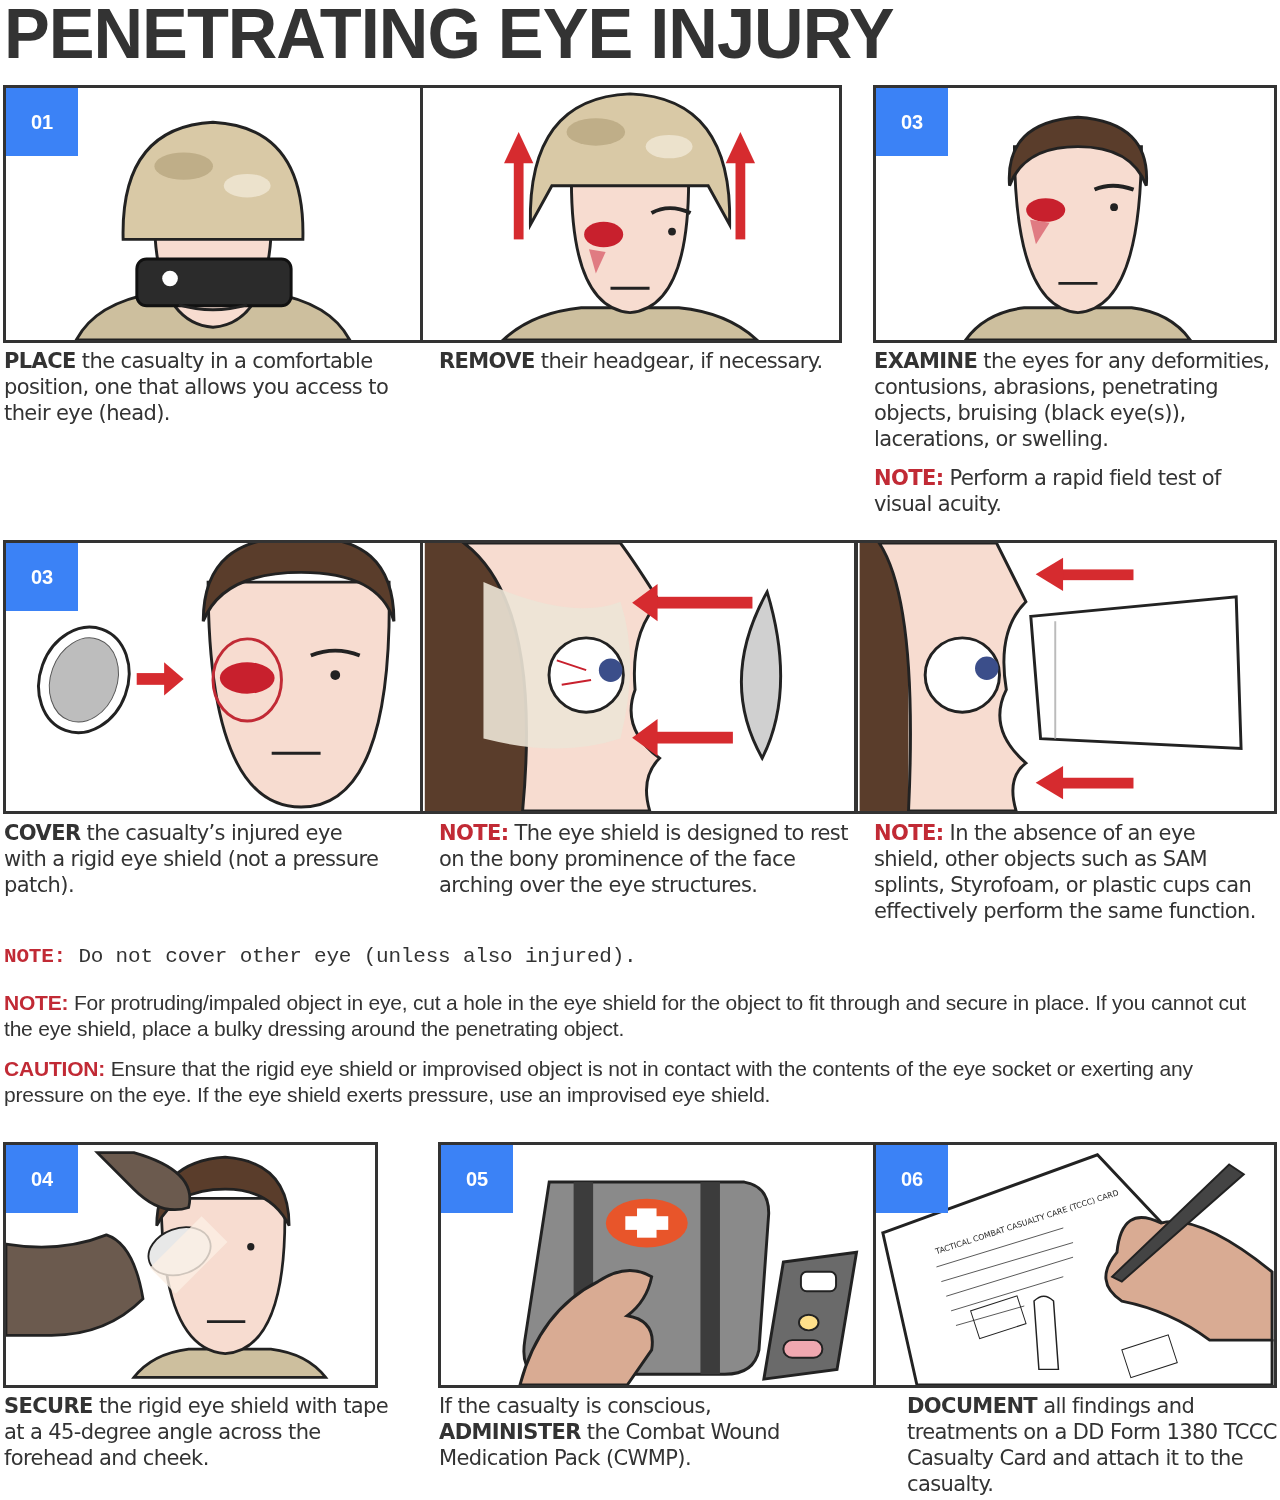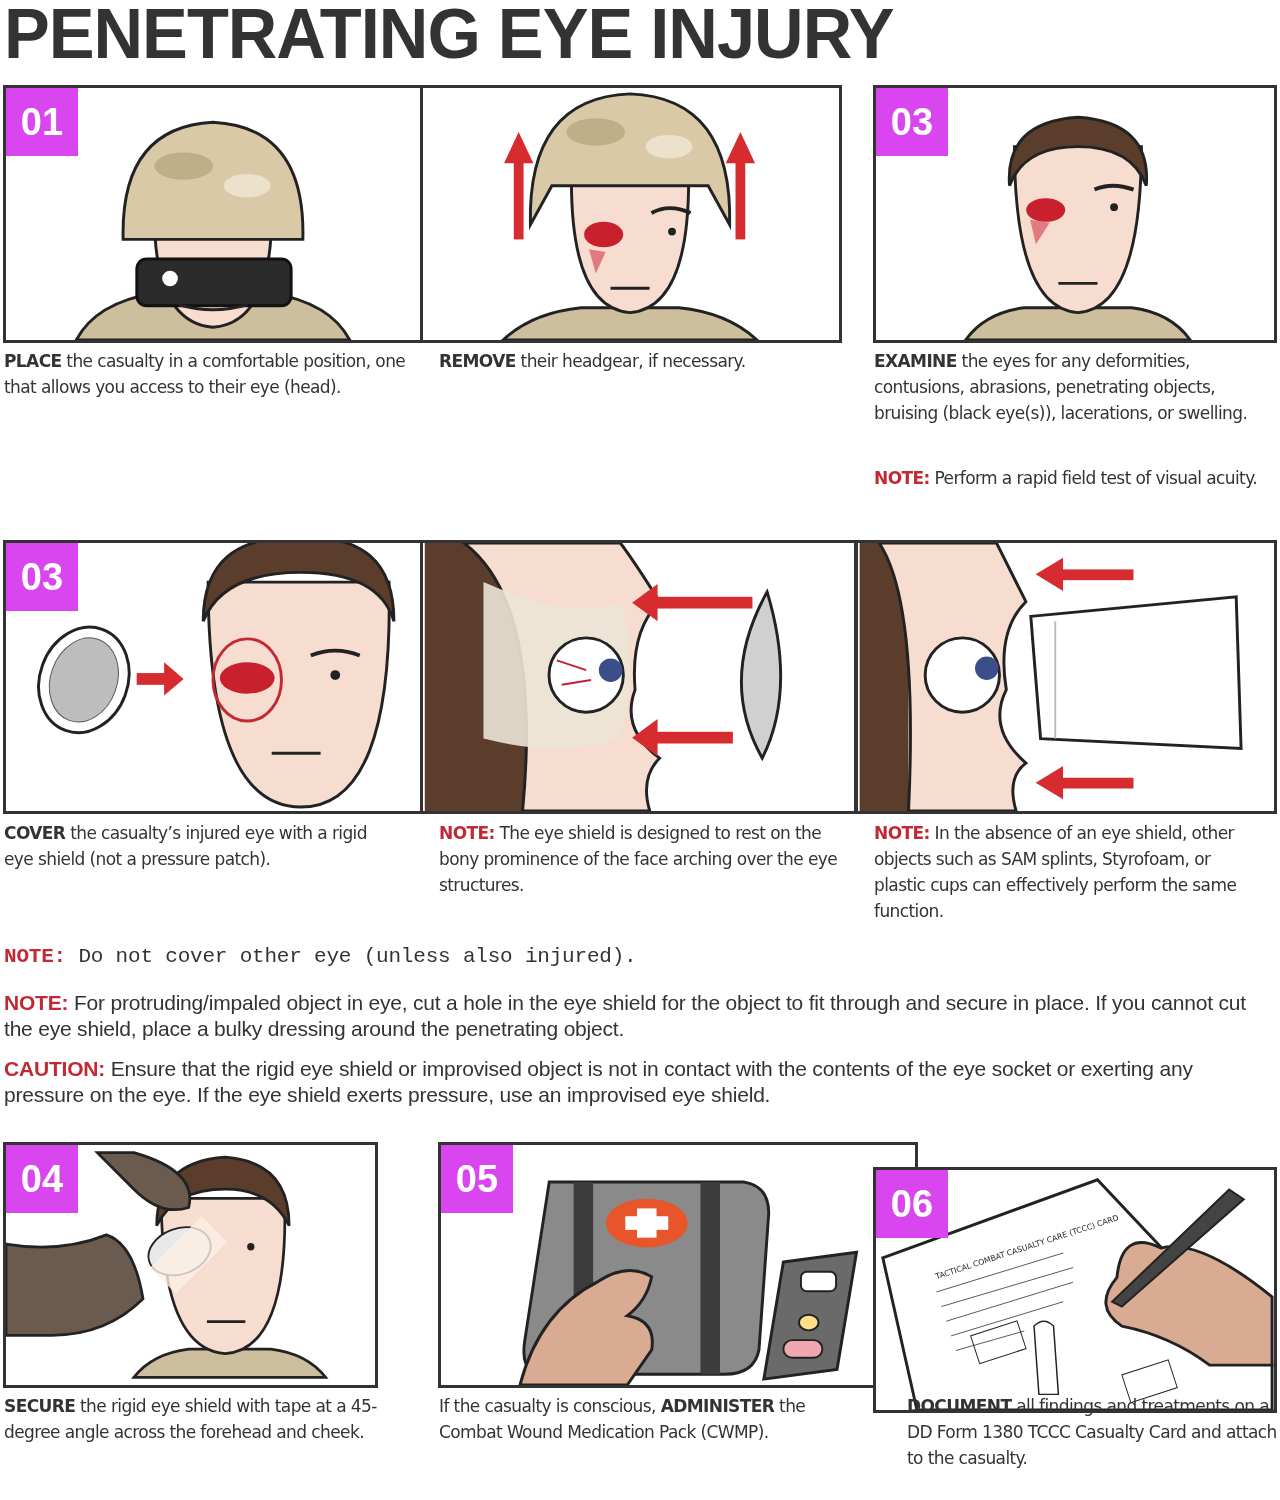--- a/index.html
+++ b/index.html
@@ -10,26 +10,26 @@
     font-family: "Liberation Sans", sans-serif; font-weight: bold;
     font-size: 70px; letter-spacing: -1px; color: #333333;
     transform: scaleX(0.98); transform-origin: left top; white-space: nowrap;
   }
   .panel {
     position: absolute; border: 3px solid #333333; background: #fff; overflow: hidden;
   }
   .panel svg { position: absolute; left: 0; top: 0; width: 100%; height: 100%; }
   .badge {
     position: absolute; left: 0; top: 0; width: 72px; height: 68px;
-    background: #d946ef; color: #fff; font-family: "Liberation Sans", sans-serif;
-    font-weight: bold; font-size: 38px; display: flex; align-items: center; justify-content: center;
+    background: #3b82f6; color: #fff; font-family: "Liberation Sans", sans-serif;
+    font-weight: bold; font-size: 20px; display: flex; align-items: center; justify-content: center;
     z-index: 2;
   }
   .cap {
-    position: absolute; font-size: 17px; line-height: 26px; color: #333333;
+    position: absolute; font-size: 21px; line-height: 26px; color: #333333;
     font-family: "DejaVu Sans", sans-serif; letter-spacing: -0.6px;
   }
   .cap b { font-weight: bold; }
   .red { color: #c12a35; font-weight: bold; }
   .note {
     position: absolute; left: 4px; font-size: 21px; line-height: 26px; color: #333333;
     font-family: "Liberation Sans", sans-serif; letter-spacing: -0.2px;
   }
   .note .red { color: #c12a35; }
 </style>
@@ -206,21 +206,21 @@
     <path d="M40 246 Q60 170 120 140 Q150 120 175 135 Q170 160 150 175 Q180 180 175 210 L150 246 Z" fill="#d9ab93" stroke="#222" stroke-width="3"></path>
     <g>
       <path d="M310 120 L385 110 L365 230 L290 240 Z" fill="#6a6a6a" stroke="#222" stroke-width="3"></path>
       <rect x="328" y="130" width="36" height="20" rx="6" fill="#fff" stroke="#222" stroke-width="2"></rect>
       <ellipse cx="336" cy="182" rx="10" ry="8" fill="#ffe08a" stroke="#222" stroke-width="2"></ellipse>
       <rect x="310" y="200" width="40" height="18" rx="9" fill="#f0a8b0" stroke="#222" stroke-width="2"></rect>
     </g>
   </svg>
 </div>
 
-<div class="panel" style="left:873px;top:1142px;width:404px;height:246px;margin-top:25px;">
+<div class="panel" style="left:873px;top:1142px;width:404px;height:246px;">
   <div class="badge">06</div>
   <svg viewBox="0 0 404 246">
     <path d="M5 90 L225 10 L404 200 L404 246 L40 246 Z" fill="#fff" stroke="#222" stroke-width="3"></path>
     <text x="60" y="112" font-family="DejaVu Sans, sans-serif" font-size="8" fill="#222" transform="rotate(-18 60 112)">TACTICAL COMBAT CASUALTY CARE (TCCC) CARD</text>
     <g stroke="#555" stroke-width="1">
       <line x1="60" y1="125" x2="190" y2="85"></line>
         <line x1="65" y1="140" x2="200" y2="100"></line>
       <line x1="70" y1="155" x2="200" y2="115"></line>
         <line x1="75" y1="170" x2="190" y2="135"></line>
       <line x1="80" y1="185" x2="150" y2="165"></line>

